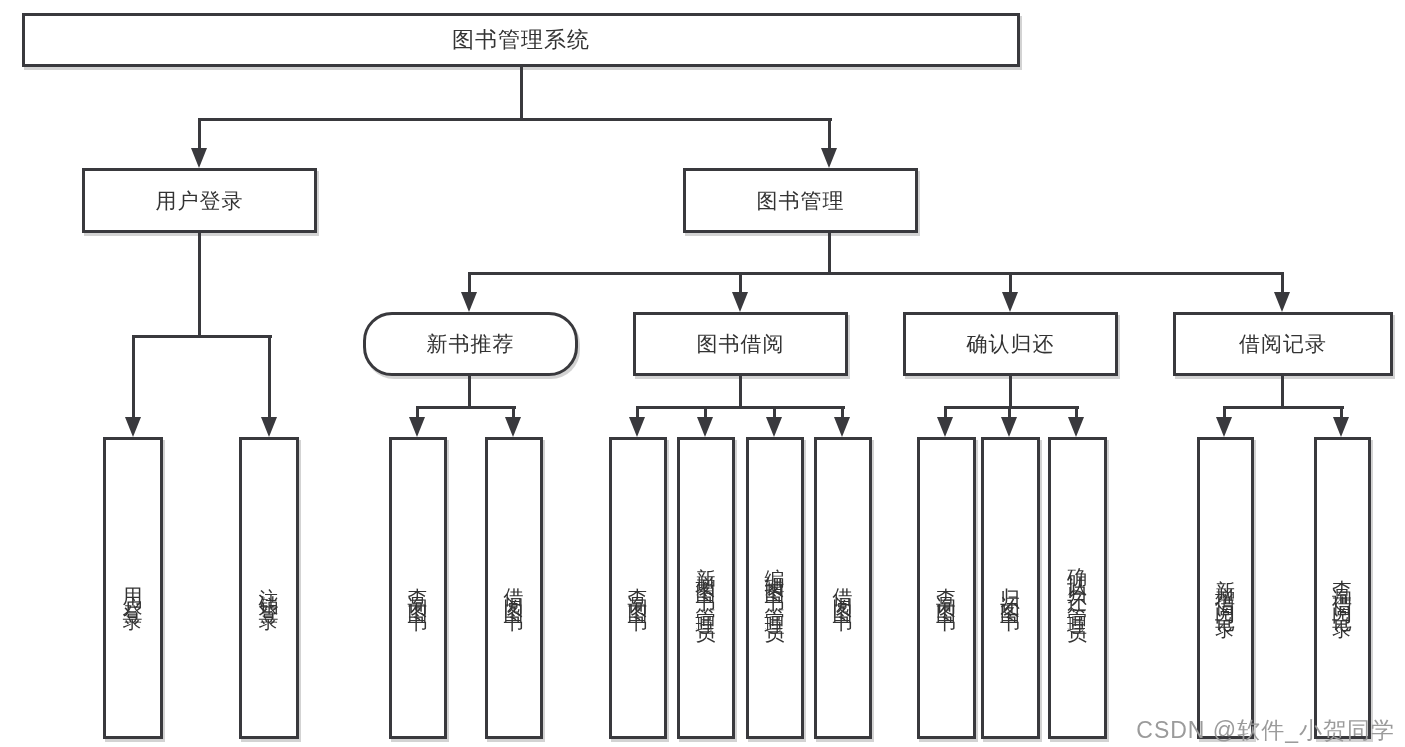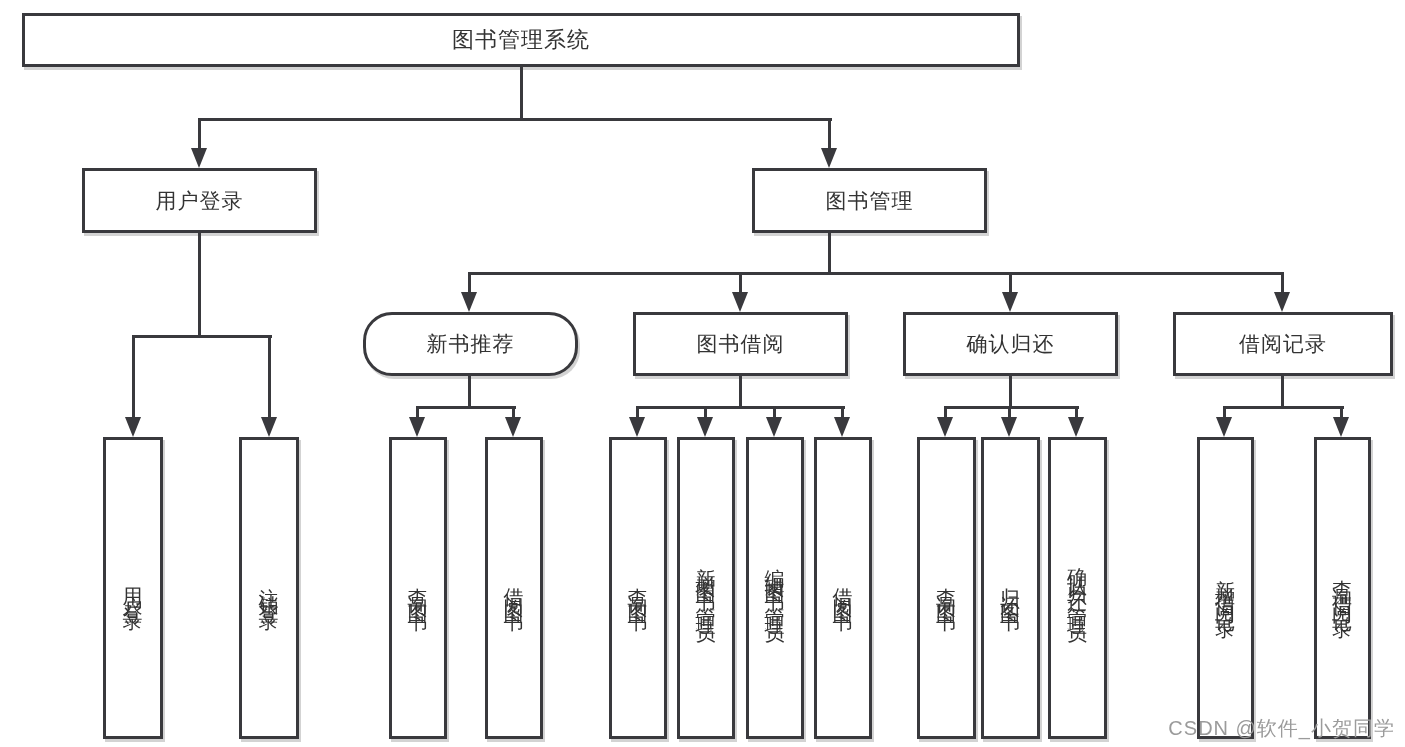--- a/index.html
+++ b/index.html
@@ -39,21 +39,21 @@
     position:absolute;
     width:0;height:0;
     border-left:8px solid transparent;
     border-right:8px solid transparent;
     border-top:20px solid #39393d;
   }
   .watermark{
     position:absolute;
     right:10px;
     top:715px;
-    font-size:20px;
+    font-size:23px;
     color:#9b9b9b;
     letter-spacing:1px;
   }
 </style>
 </head>
 <body>
 
 <div id="stage">
 
   <div class="box title" style="left:22px;top:13px;width:998px;height:54px;text-align:right;">
@@ -63,21 +63,21 @@
   <div class="vline" style="left:520px;top:67px;height:51px;"></div>
   <div class="hline" style="left:198px;top:118px;width:634px;"></div>
   <div class="vline" style="left:198px;top:118px;height:32px;"></div>
   <div class="arrow" style="left:191px;top:148px;"></div>
   <div class="vline" style="left:828px;top:118px;height:32px;"></div>
   <div class="arrow" style="left:821px;top:148px;"></div>
 
   <div class="box" style="left:82px;top:168px;width:235px;height:65px;">
     <span>用户登录</span>
   </div>
-  <div class="box" style="left:752px;top:168px;width:235px;height:65px;">
+  <div class="box" style="left:683px;top:168px;width:235px;height:65px;">
     <span>图书管理</span>
   </div>
 
   <div class="vline" style="left:198px;top:233px;height:102px;"></div>
   <div class="hline" style="left:132px;top:335px;width:140px;"></div>
   <div class="vline" style="left:132px;top:335px;height:84px;"></div>
   <div class="arrow" style="left:125px;top:417px;"></div>
   <div class="vline" style="left:268px;top:335px;height:84px;"></div>
   <div class="arrow" style="left:261px;top:417px;"></div>
 

